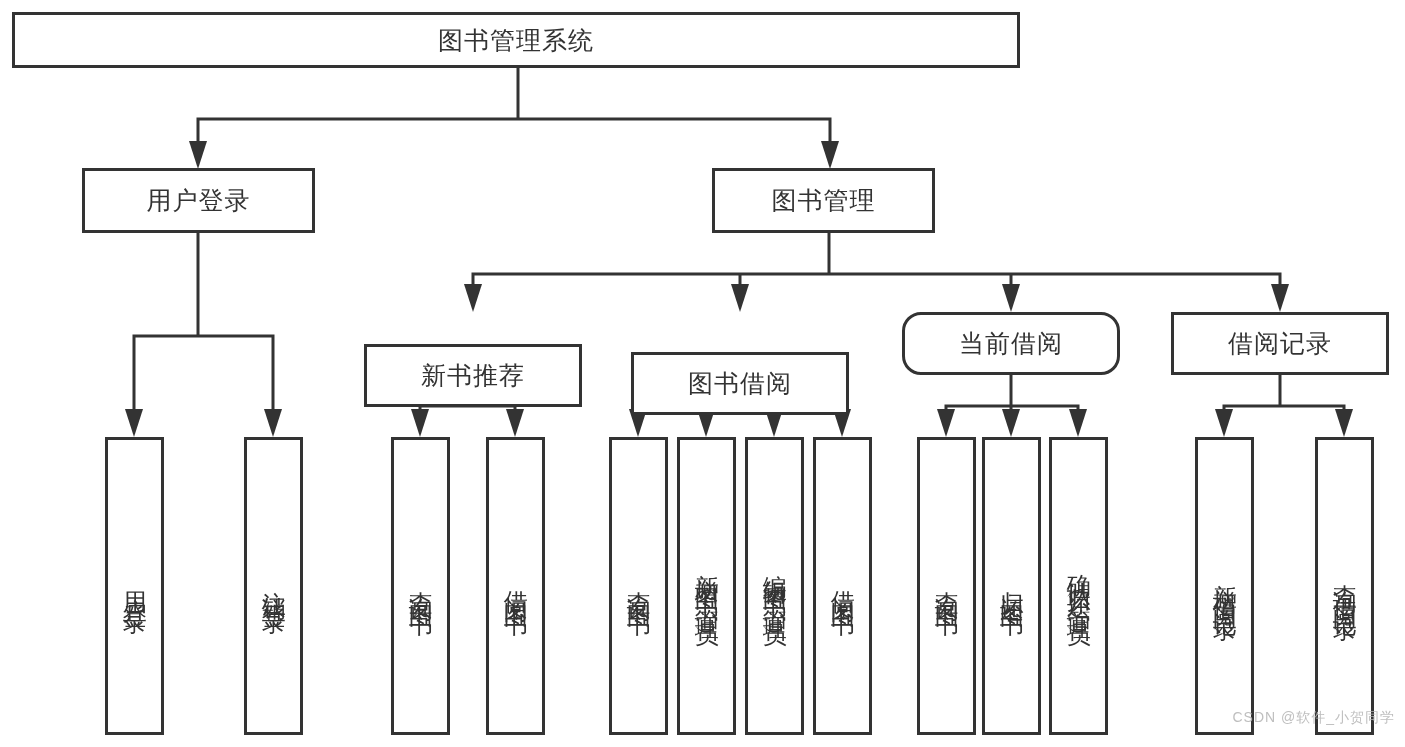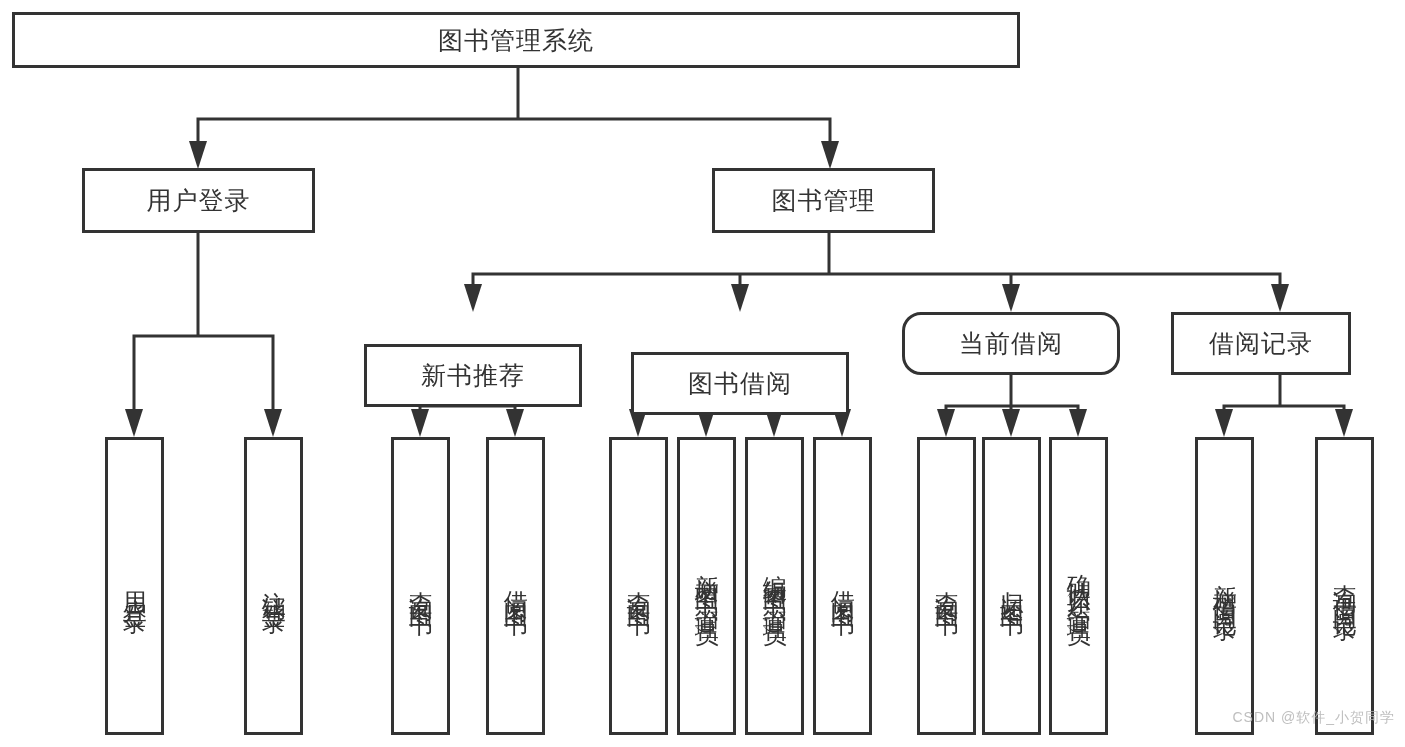--- a/index.html
+++ b/index.html
@@ -46,21 +46,21 @@
     letter-spacing: 7px;
     line-height: 1.1;
     white-space: nowrap;
   }
   .root   { left: 12px;   top: 12px;  width: 1008px; height: 56px; text-align: right; }
   .n-user { left: 82px;   top: 168px; width: 233px;  height: 65px; }
   .n-book { left: 712px;  top: 168px; width: 223px;  height: 65px; }
   .g1 { left: 364px;  top: 312px; width: 218px; height: 63px; margin-top: 32px; }
   .g2 { left: 631px;  top: 312px; width: 218px; height: 63px; margin-top: 40px; }
   .g3 { left: 902px;  top: 312px; width: 218px; height: 63px; border-radius: 19px; }
-  .g4 { left: 1171px; top: 312px; width: 180px; height: 63px; }
+  .g4 { left: 1171px; top: 312px; width: 218px; height: 63px; }
   .leaf { top: 437px; width: 59px; height: 298px; }
   .l1  { left: 105px;  }
   .l2  { left: 244px;  }
   .l3  { left: 391px;  }
   .l4  { left: 486px;  }
   .l5  { left: 609px;  }
   .l6  { left: 677px;  }
   .l7  { left: 745px;  }
   .l8  { left: 813px;  }
   .l9  { left: 917px;  }

